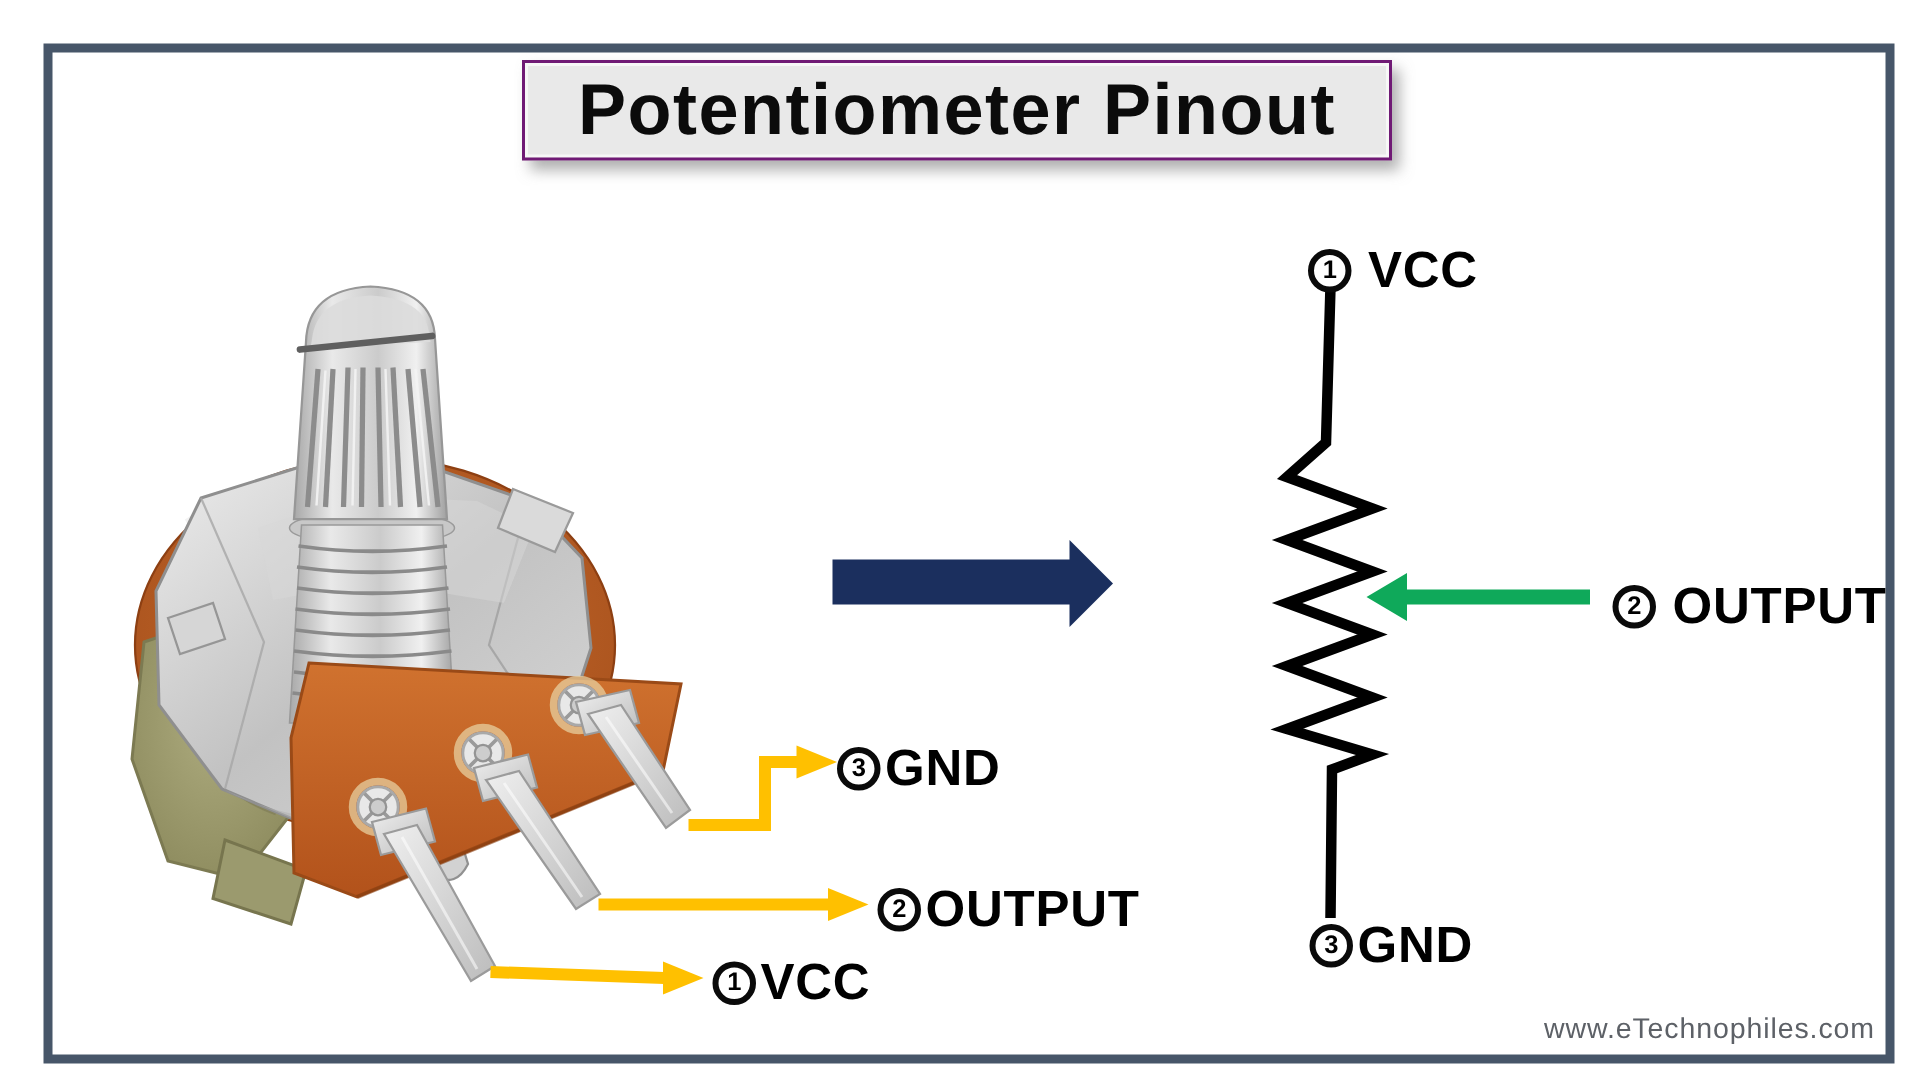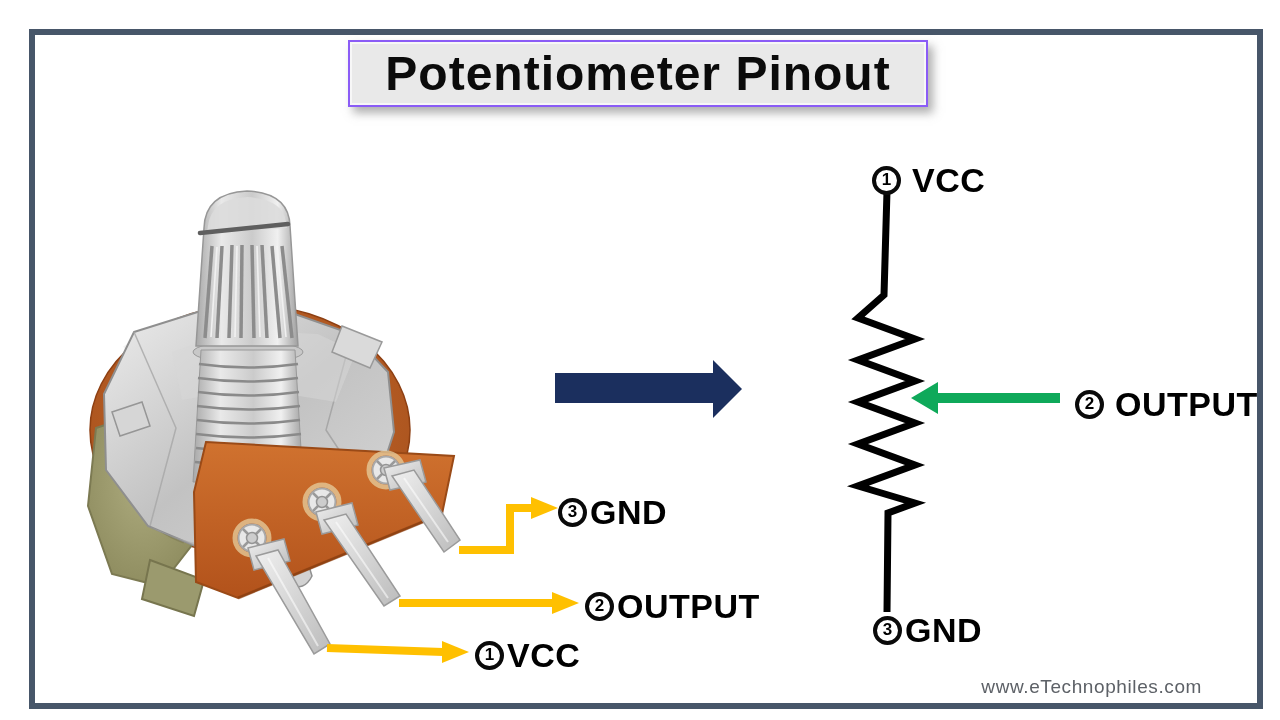--- a/index.html
+++ b/index.html
@@ -1,32 +1,32 @@
 <!DOCTYPE html>
 <html><head>
 <meta charset="utf-8">
 <style>
   html,body{margin:0;padding:0;background:#ffffff;}
   .canvas{position:relative;width:1280px;height:720px;background:#ffffff;overflow:hidden;
           font-family:"Liberation Sans",sans-serif;}
   .frame{position:absolute;left:29px;top:29px;width:1234px;height:680px;
          border:6px solid #475669;box-sizing:border-box;}
   .title-box{position:absolute;left:348px;top:40px;width:580px;height:67px;
-         background:#e9e9e9;border:2px solid #8b5cf6;box-sizing:border-box;
+         background:#e9e9e9;border:2px solid #701a75;box-sizing:border-box;
          box-shadow:5px 6px 9px rgba(110,110,110,.55), inset 0 0 0 2px #f7f7f7;
          display:flex;align-items:center;justify-content:center;}
   .title-text{font-size:48px;font-weight:bold;color:#0b0b0b;letter-spacing:1px;white-space:nowrap;}
   svg.art{position:absolute;left:0;top:0;}
   .pin-label{position:absolute;display:flex;align-items:center;}
   .numcircle{box-sizing:border-box;width:29px;height:29px;border:4px solid #0a0a0a;border-radius:50%;
          background:#ffffff;color:#000;font-weight:bold;font-size:17px;
          display:flex;align-items:center;justify-content:center;flex:0 0 auto;}
   .pin-text{font-size:34px;font-weight:bold;color:#000000;letter-spacing:.5px;margin-left:3px;line-height:1;}
   .gap-lg .pin-text{margin-left:11px;}
-  .watermark{position:absolute;left:952px;top:676px;width:250px;text-align:right;
+  .watermark{position:absolute;left:1000px;top:676px;width:250px;text-align:right;
          font-size:19px;color:#5d6167;letter-spacing:.6px;}
 </style>
 </head>
 <body>
 
 <div class="canvas">
 
   <div class="frame"></div>
 
   <div class="title-box">

